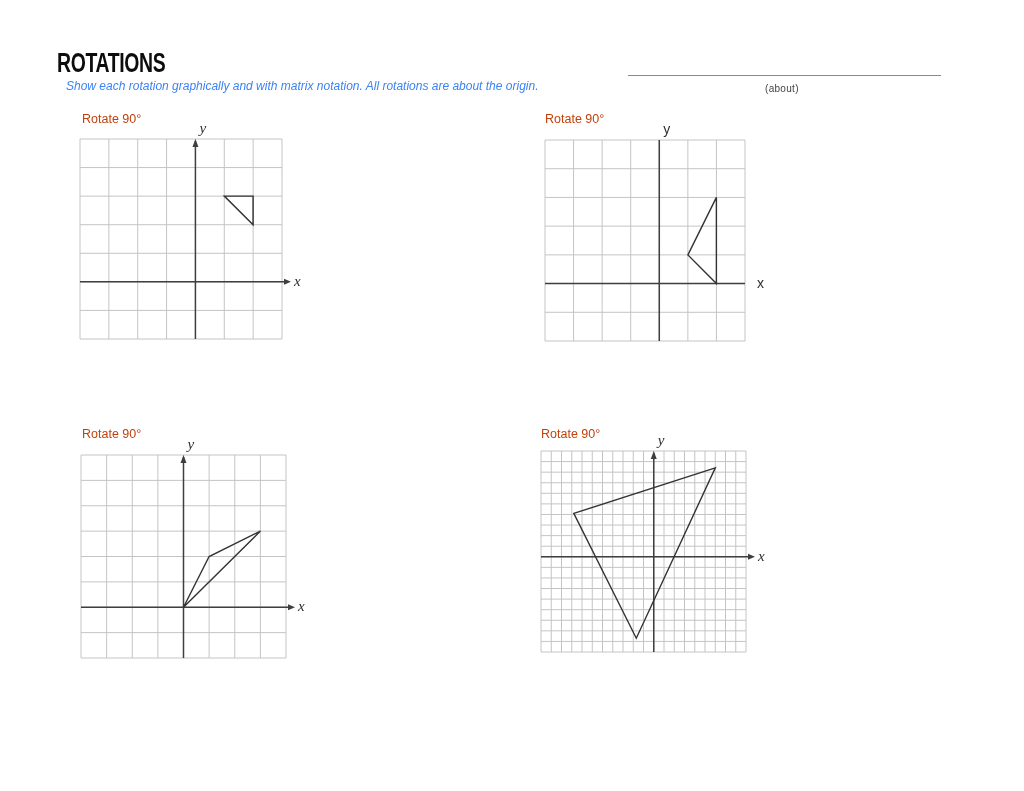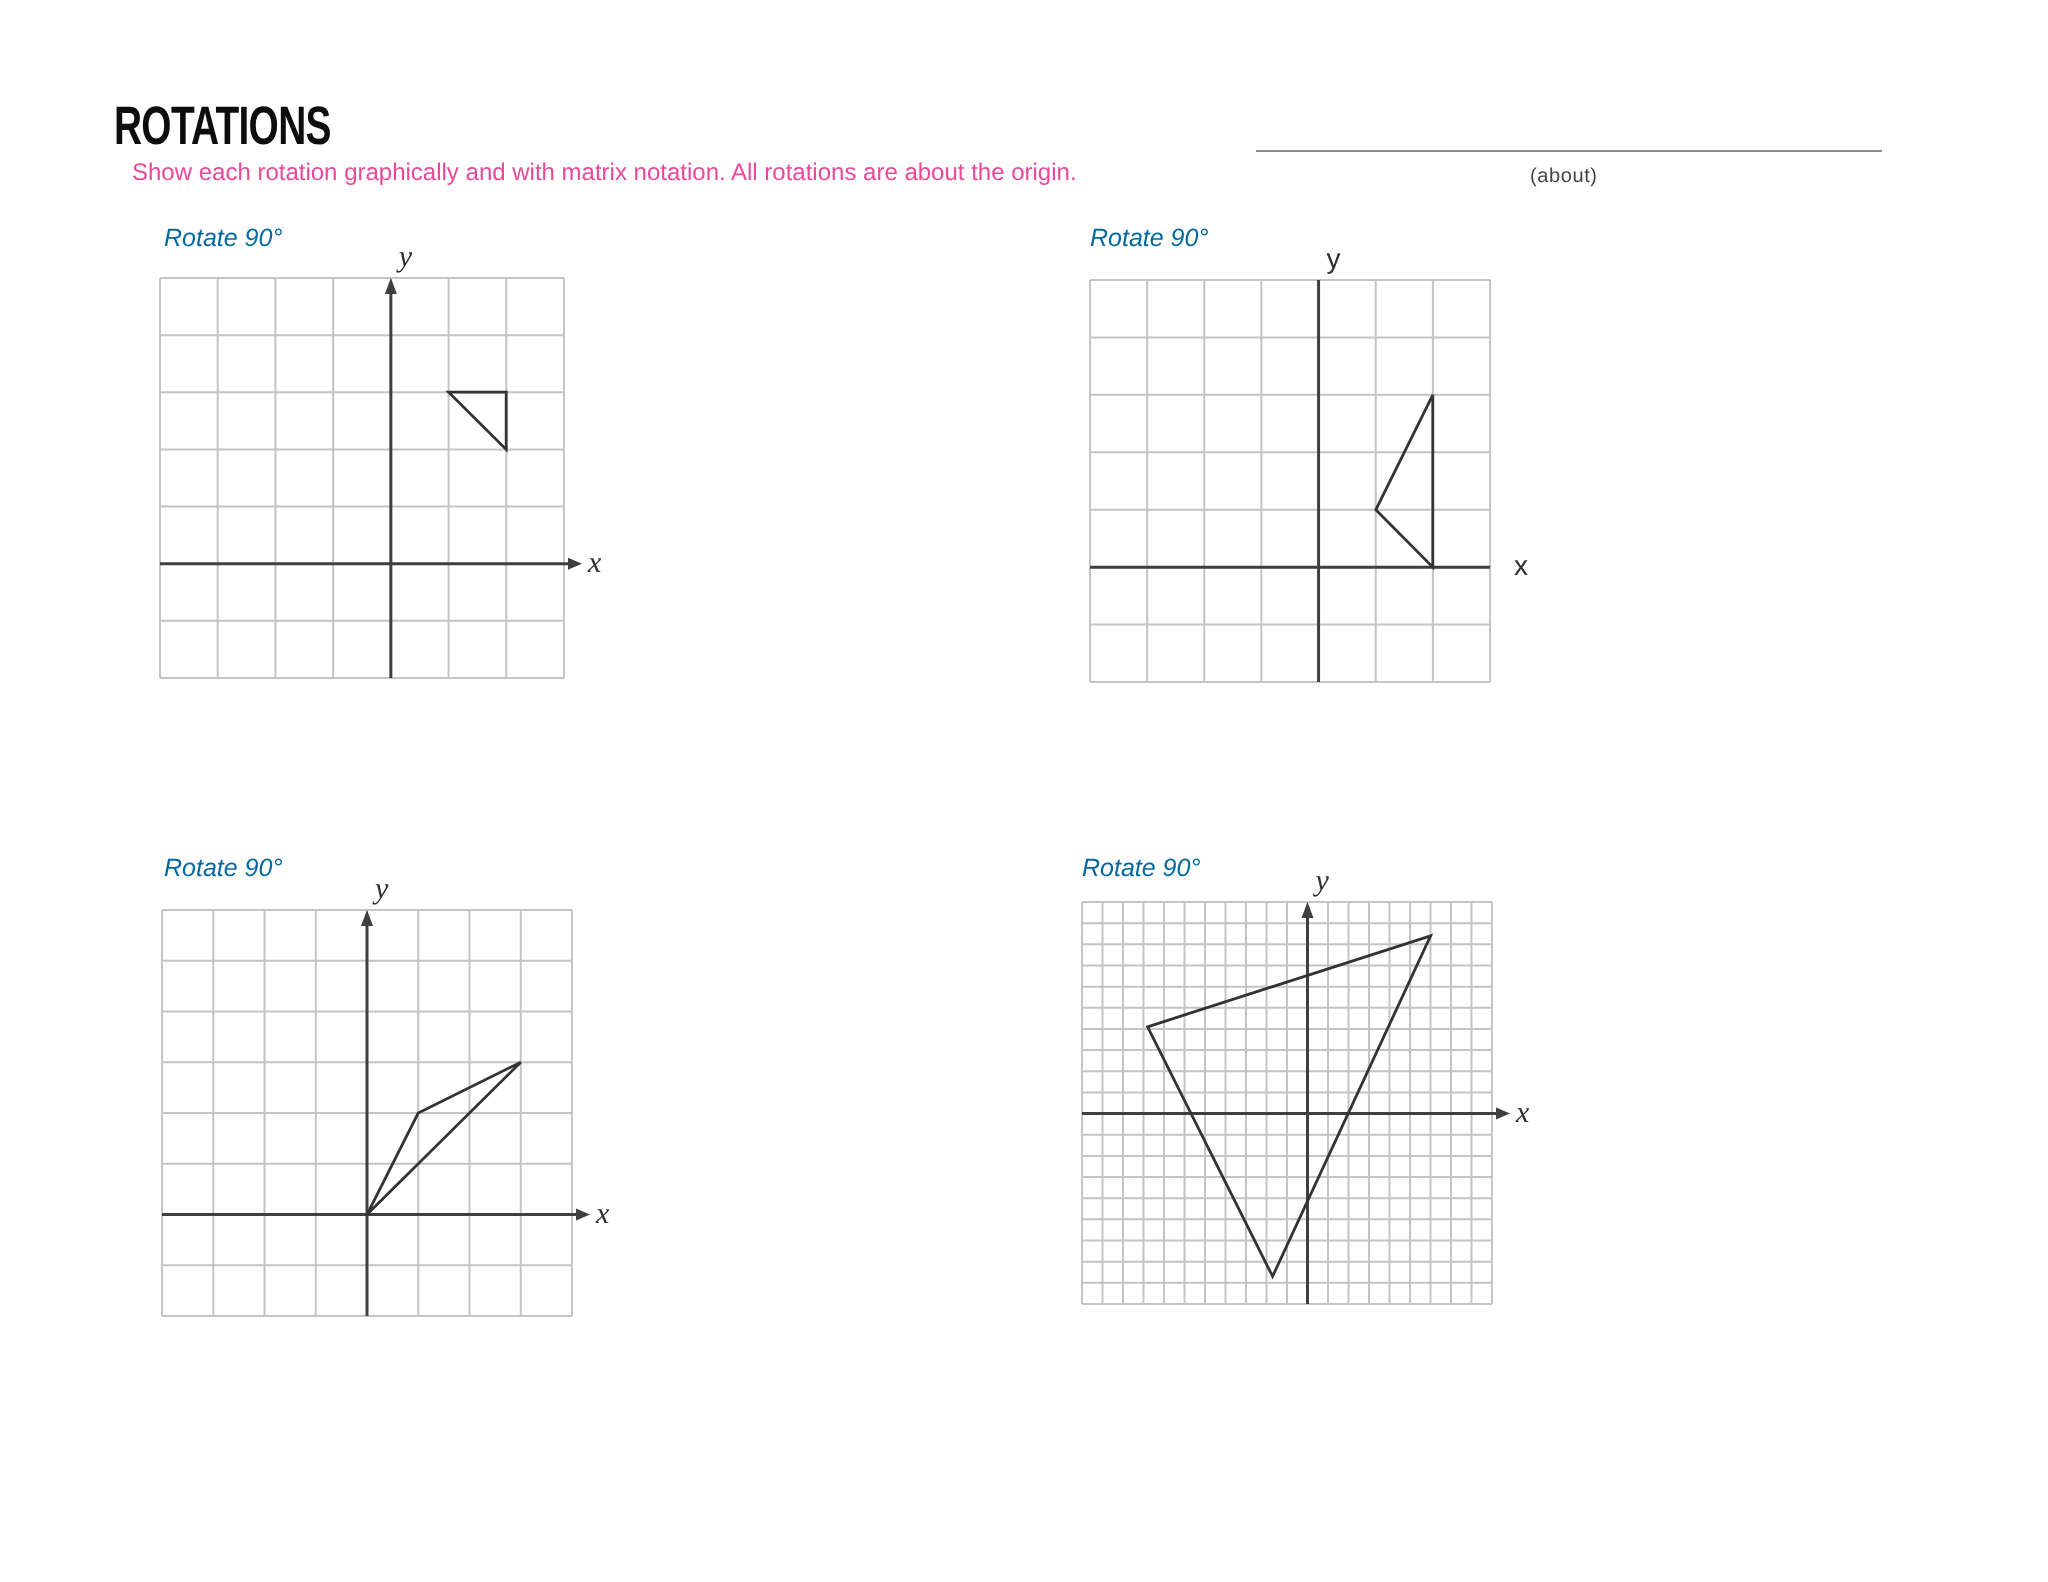--- a/index.html
+++ b/index.html
@@ -6,33 +6,34 @@
   .page {
     position:relative; width:901px; height:791px; background:#ffffff;
     font-family:"Liberation Sans", sans-serif; overflow:hidden;padding-left:40px;
   }
   .title {
     position:absolute; left:57px; top:48px; margin:0;
     font-size:27px; font-weight:bold; letter-spacing:-0.5px; color:#0d0d0d;
     transform:scaleX(0.72); transform-origin:left top; white-space:nowrap;
   }
   .subtitle {
-    position:absolute; left:66px; top:79px; font-size:12px; color:#ec4899;
+    position:absolute; left:66px; top:79px; font-size:12px; color:#3b82f6;
     white-space:nowrap;
+    font-style:italic;
   }
   .name-line {
     position:absolute; left:628px; top:75px; width:317px; height:0;
     border-top:1.2px solid #8a8a8a;
   }
   .name-caption {
     position:absolute; left:765px; top:83px; font-size:10px; color:#444444;
     letter-spacing:0.3px;
   }
   .panel-label {
-    position:absolute; font-size:12.5px; color:#0369a1; white-space:nowrap;font-style:italic;
+    position:absolute; font-size:12.5px; color:#c2410c; white-space:nowrap;
   }
   svg.panel-plot { position:absolute; overflow:visible; }
   text.axis-serif {
     font-family:"Liberation Serif", serif; font-style:italic;
     font-size:15px; fill:#2f2f2f;
   }
   text.axis-sans {
     font-family:"Liberation Sans", sans-serif; font-style:normal;
     font-size:14px; fill:#2f2f2f;
   }

